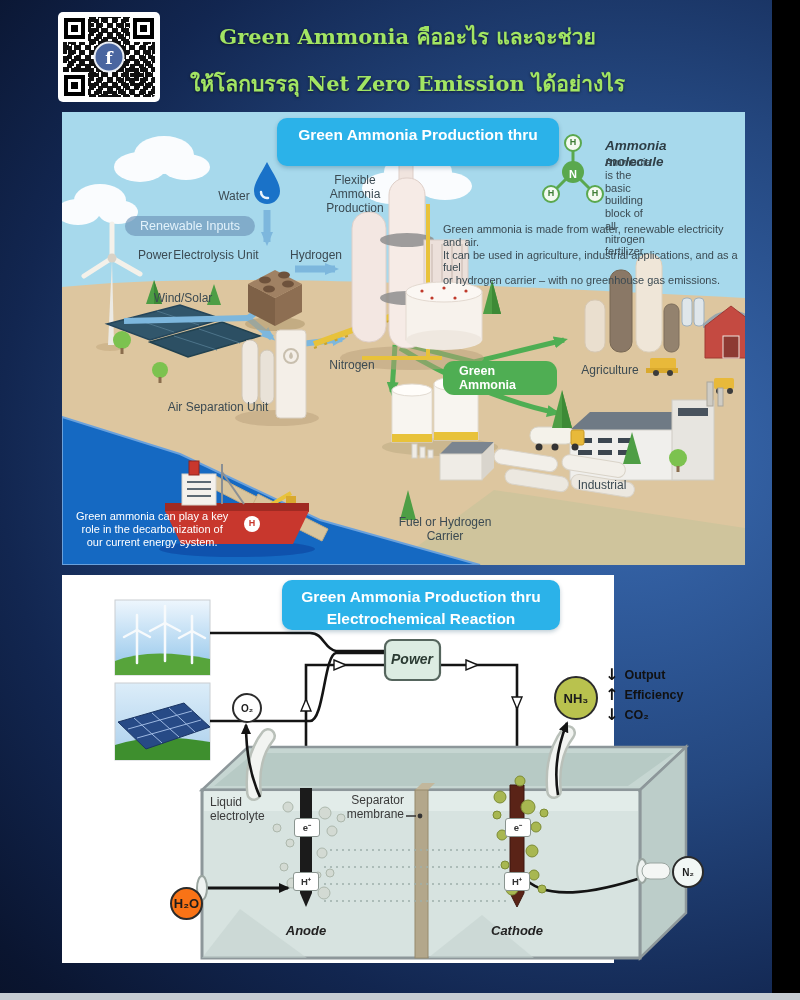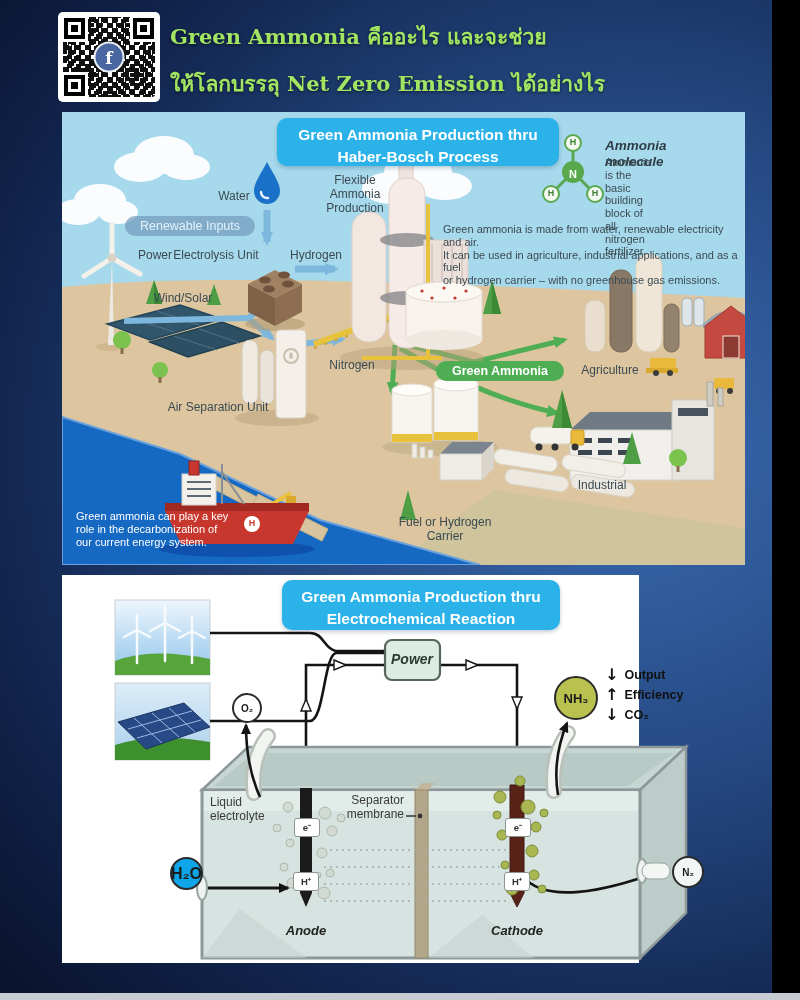--- a/index.html
+++ b/index.html
@@ -15,40 +15,40 @@
   .qr-noise{position:absolute;inset:5px;border-radius:3px;background:
      repeating-conic-gradient(#101010 0 25%, transparent 0 50%) 0 0/11px 11px,
      repeating-conic-gradient(#101010 0 25%, #fff 0 50%) 4px 6px/9px 9px;}
   .finder{position:absolute;width:13px;height:13px;border:4px solid #000;background:#fff;box-shadow:0 0 0 3px #fff;
      display:flex;align-items:center;justify-content:center;}
   .finder span{width:7px;height:7px;background:#000;}
   .finder.tl{left:6px;top:6px}.finder.tr{right:6px;top:6px}.finder.bl{left:6px;bottom:6px}
   .fb{position:absolute;left:50%;top:50%;transform:translate(-50%,-50%);width:27px;height:27px;border-radius:50%;
      background:#4a66a0;border:2px solid #e9edf4;color:#fff;font:bold 17px "DejaVu Serif",serif;
      display:flex;align-items:center;justify-content:center;}
-  .htitle{position:absolute;left:170px;top:14px;width:475px;color:#a2e563;
+  .htitle{position:absolute;left:170px;top:14px;width:475px;text-align:center;color:#a2e563;
      font:bold 21px "DejaVu Serif",serif;text-shadow:0 1px 3px rgba(0,0,0,.6);}
   .htitle .l1{margin-top:6px}.htitle .l2{margin-top:14px}
   .logo{position:absolute;left:659px;top:16px;width:84px;height:80px;border-radius:4px;
      background:linear-gradient(135deg,#24498a 0%,#16305e 55%,#0f2347 100%);
      padding:6px 0 0 13px;box-sizing:border-box;font:bold 15px "DejaVu Serif",serif;line-height:1.45;}
   .logo .ini{color:#a8cf45}.logo .rest{color:#f4f7fb}
 
   
-  .panel{position:absolute;left:62px;width:552px;background:#fff;padding-left:25px;}
+  .panel{position:absolute;left:62px;width:552px;background:#fff;}
   .p1{top:112px;height:453px;}
   .p2{top:575px;height:388px;}
   .panel svg{position:absolute;left:0;top:0;}
 
   .lbl{position:absolute;font:12px "Liberation Sans",sans-serif;color:#3b4a52;line-height:1.16;
      white-space:pre-line;text-align:center;transform:translateX(-50%);z-index:5;}
   .lbl.left{transform:none;text-align:left;}
   .lbl.right{transform:none;text-align:right;}
   .lbl.bold{font-weight:bold;font-style:italic;}
-  .lbl.white{color:#fff;}
+  .lbl.white{color:#fff;text-align:center;}
 
   .pill-title{position:absolute;border-radius:10px;background:#2bb2e9;color:#fff;text-align:center;
      font-weight:bold;font-size:15.5px;line-height:1.45;padding-top:6px;box-sizing:border-box;z-index:4;
      box-shadow:0 2px 4px rgba(0,60,90,.25);}
   .pill-green{position:absolute;border-radius:11px;background:#4fae53;color:#fff;font-weight:bold;
      font-size:12.5px;padding:3px 16px;z-index:5;transform:translateX(-50%);}
   .pill-ren{position:absolute;border-radius:13px;background:rgba(110,150,185,.68);color:#e2f2fb;
      font-size:12.5px;padding:3px 15px;z-index:5;transform:translateX(-50%);text-align:center;}
 
   .badge{position:absolute;border-radius:50%;background:#fff;border:2px solid #2b2b2b;color:#1c1c1c;
@@ -329,21 +329,20 @@
           </g>
         <circle cx="511" cy="31" r="8" fill="#f4faf1" stroke="#5aa84e" stroke-width="2"></circle>
         <circle cx="489" cy="82" r="8" fill="#f4faf1" stroke="#5aa84e" stroke-width="2"></circle>
         <circle cx="533" cy="82" r="8" fill="#f4faf1" stroke="#5aa84e" stroke-width="2"></circle>
         <circle cx="511" cy="60" r="11" fill="#5aa84e"></circle>
       </g>
     </svg>
 
     <div class="pill-title" style="left:215px;top:6px;width:282px;height:48px;">
       <div>Green Ammonia Production thru</div>
-      <div>Haber-Bosch Process</div>
     </div>
     <div class="lbl" style="left:511px;top:56px;color:#fff;font-weight:bold;font-size:11px;z-index:6">N</div>
     <div class="lbl" style="left:511px;top:25px;color:#3e7d36;font-weight:bold;font-size:9px;z-index:6">H</div>
     <div class="lbl" style="left:489px;top:76px;color:#3e7d36;font-weight:bold;font-size:9px;z-index:6">H</div>
     <div class="lbl" style="left:533px;top:76px;color:#3e7d36;font-weight:bold;font-size:9px;z-index:6">H</div>
     <div class="lbl left bold" style="left:543px;top:26px;font-size:13.5px;color:#2e3e46">Ammonia molecule</div>
     <div class="lbl left" style="left:543px;top:44px;font-size:11px">Ammonia is the basic building
 block of all nitrogen fertilizer.</div>
 
     <div class="lbl" style="left:172px;top:78px">Water</div>
@@ -519,21 +518,21 @@
     </svg>
 
     <div class="pill-title" style="left:220px;top:5px;width:278px;height:50px;">
       <div>Green Ammonia Production thru</div>
       <div>Electrochemical Reaction</div>
     </div>
     <div class="lbl bold" style="left:350px;top:76px;font-size:14px;color:#2b3b33;z-index:6">Power</div>
 
     <div class="badge" style="left:170px;top:118px;width:26px;height:26px;font-size:10px">O₂</div>
     <div class="badge" style="left:492px;top:101px;width:40px;height:40px;font-size:13px;background:#b9c24e;border-width:2.5px">NH₃</div>
-    <div class="badge" style="left:108px;top:282px;width:29px;height:29px;font-size:16px;background:#0ea5e9;border-width:2.5px">H₂O</div>
+    <div class="badge" style="left:108px;top:312px;width:29px;height:29px;font-size:13px;background:#f97316;border-width:2.5px">H₂O</div>
     <div class="badge" style="left:610px;top:281px;width:28px;height:28px;font-size:10px;background:#f2f7f5;border-width:2.5px">N₂</div>
 
     <div class="outrow" style="left:543px;top:90px">
       <span class="ar">↓</span>
       <span class="tx">Output</span>
     </div>
     <div class="outrow" style="left:543px;top:110px">
       <span class="ar">↑</span>
       <span class="tx">Efficiency</span>
     </div>

